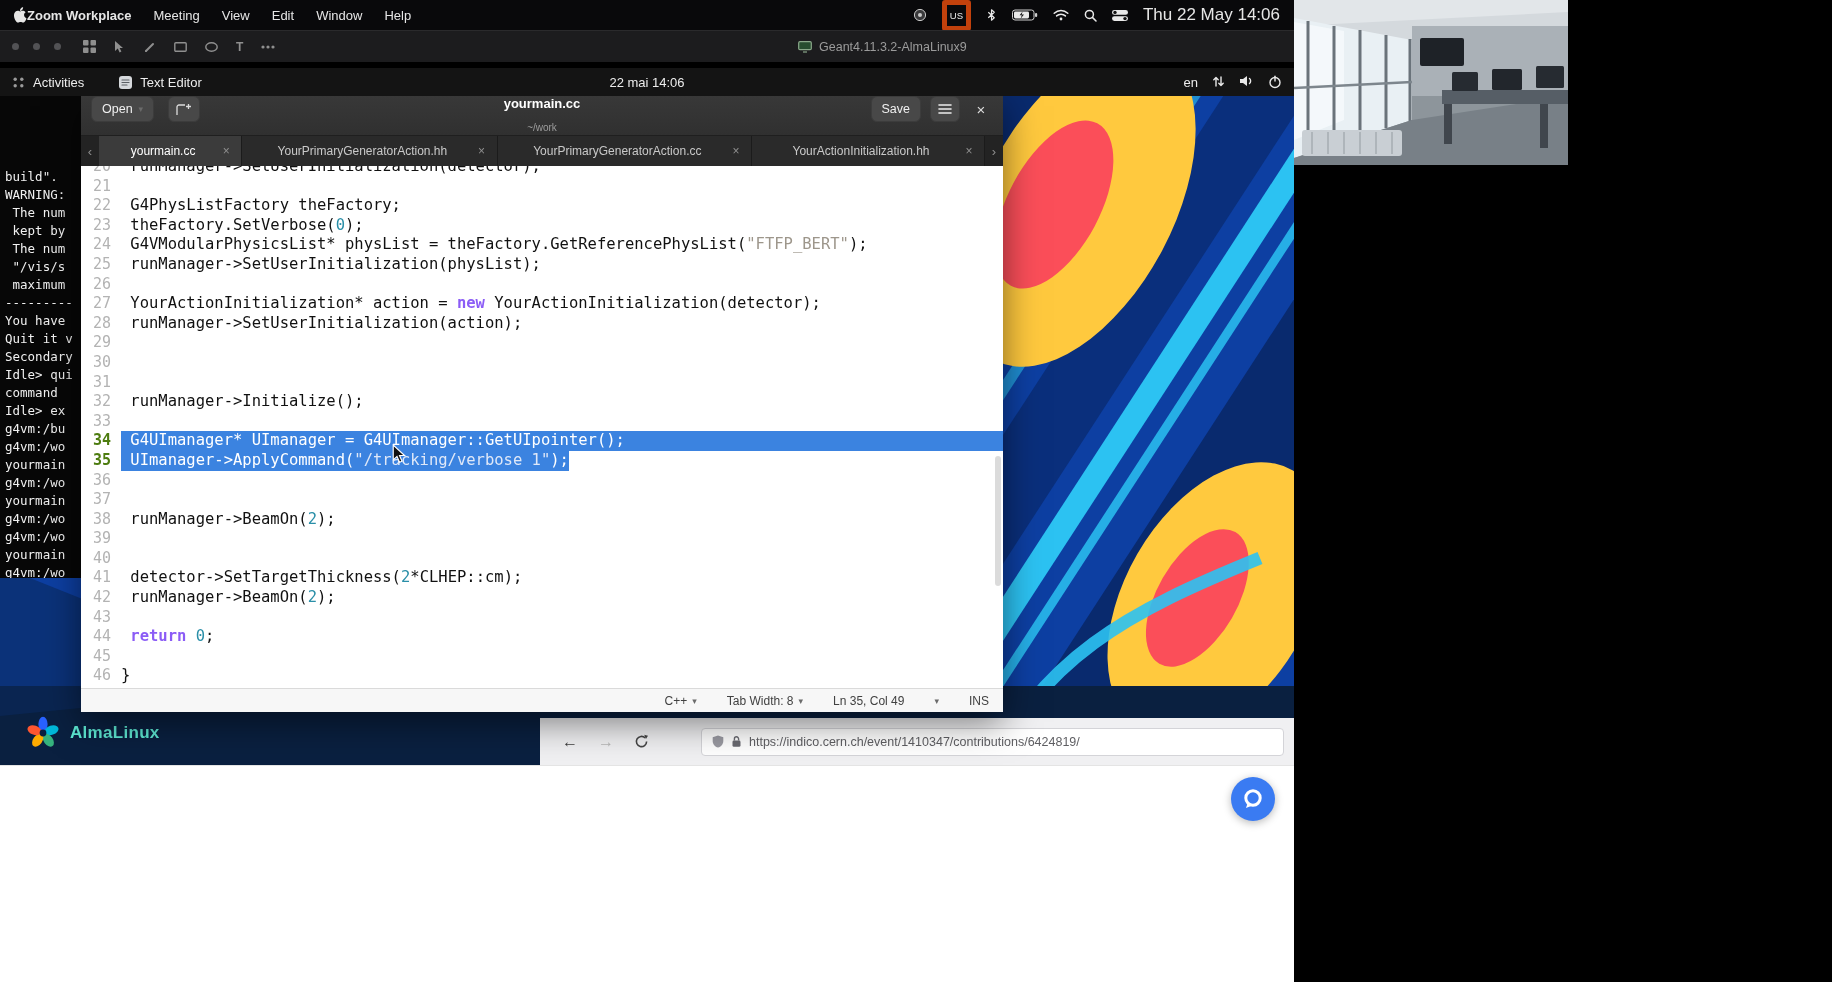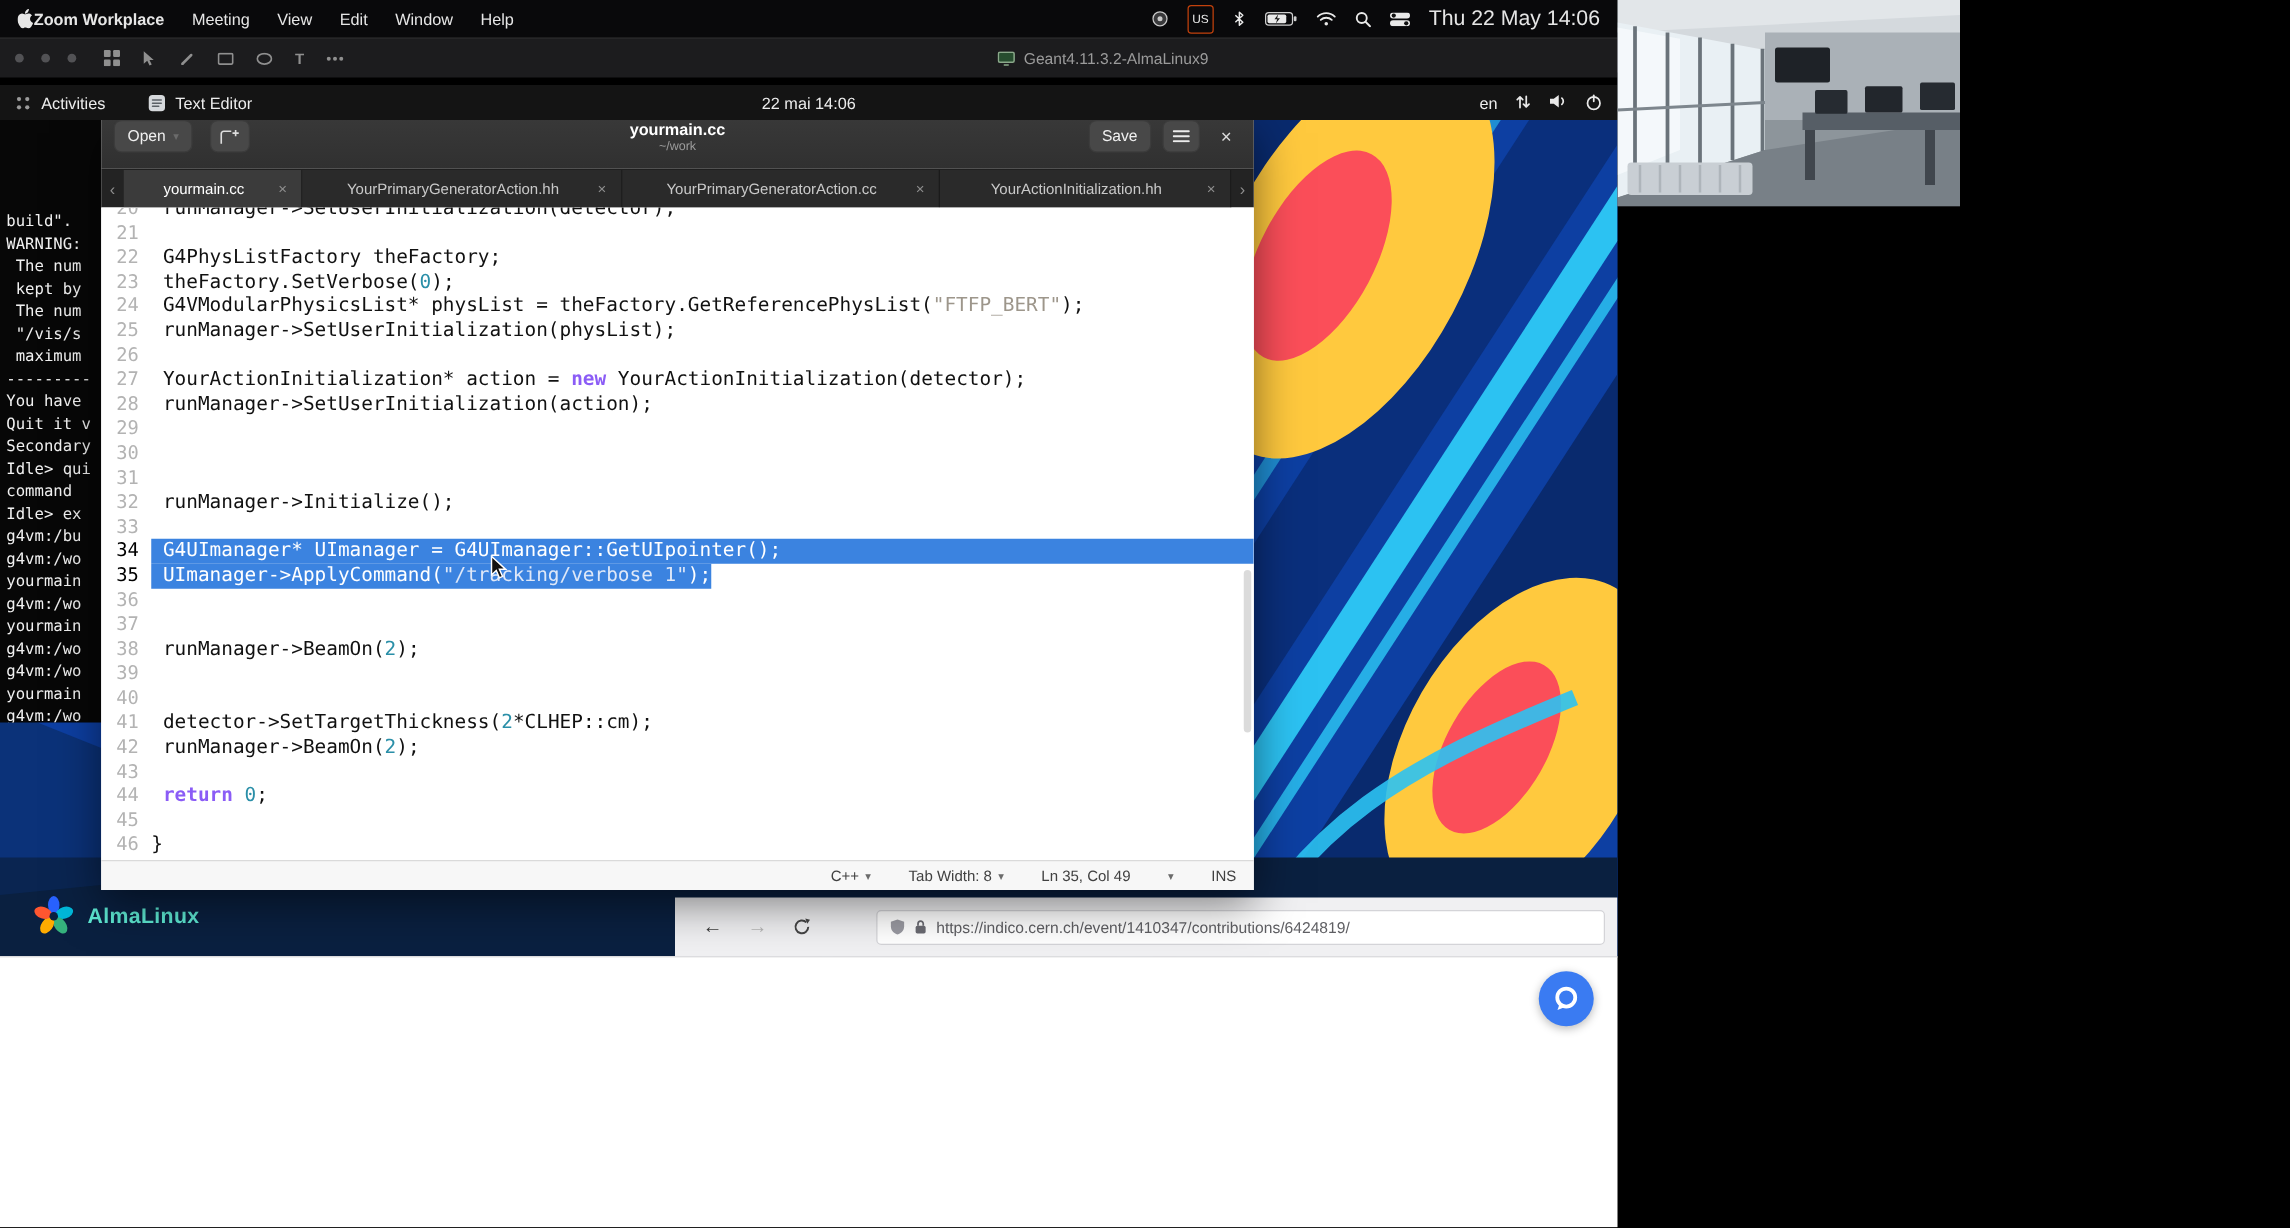--- a/index.html
+++ b/index.html
@@ -7,21 +7,21 @@
   .stage{position:relative;width:1832px;height:982px;background:#000;overflow:hidden;
          font-family:"Liberation Sans",sans-serif;color:#e8e8e8}
   .ic{display:inline-flex;align-items:center;justify-content:center;line-height:1}
 
   
   .macbar{position:absolute;left:0;top:0;width:1294px;height:30px;background:#09090b;
           display:flex;align-items:center;padding:0 14px;font-size:13px;color:#e6e6e6}
   .macbar .menus{display:flex;gap:22px;white-space:nowrap}
   .macbar .menus .m.first{font-weight:700}
   .macbar .mright{margin-left:auto;display:flex;align-items:center;gap:15px}
-  .kbadge{border:1px solid #c2410c;border-radius:3px;font-size:9.5px;padding:5px 3px;color:#eee}
+  .kbadge{border:5px solid #c2410c;border-radius:3px;font-size:9.5px;padding:5px 3px;color:#eee}
   .mclock{font-size:17px;white-space:nowrap}
 
   
   .zbar{position:absolute;left:0;top:30px;width:1294px;height:32px;background:#1c1c1e;
         border-top:1px solid #2a2a2c;display:flex;align-items:center;padding:0 12px}
   .zbar .dots{display:flex;gap:14px;margin-right:22px}
   .zbar .dot{width:7px;height:7px;border-radius:50%;background:#525255}
   .zbar .tools{display:flex;gap:18px;align-items:center;color:#8f8f8f}
   .ztext{font-weight:700;font-size:12px;color:#8f8f8f}
   .ztitle{position:absolute;left:798px;top:0;height:100%;display:flex;align-items:center;gap:7px;
@@ -60,39 +60,39 @@
   
   .editor{position:absolute;left:81px;top:0;width:922px;height:616px;display:flex;flex-direction:column;
           z-index:2;box-shadow:0 10px 34px rgba(0,0,0,.5);background:#fff}
   .hbar{height:40px;background:linear-gradient(#383838,#303030);border-bottom:1px solid #1f1f1f;
         display:flex;align-items:flex-start;padding:0 10px;position:relative;flex:0 0 auto}
   .pill{background:#484848;border:1px solid #3c3c3c;border-radius:6px;color:#f0f0f0;font-size:12.5px;
         display:inline-flex;align-items:center;gap:6px;padding:4px 10px;height:26px}
   .pill.iconbtn{padding:4px 7px}
   .wtitle{position:absolute;left:50%;transform:translateX(-50%);text-align:center}
   .wt1{font-size:13px;font-weight:700;color:#fff}
-  .wt2{font-size:10px;color:#9c9c9c;margin-top:1px}
+  .wt2{font-size:10px;color:#9c9c9c;margin-top:11px}
   .hright{margin-left:auto;display:flex;align-items:center;gap:9px}
   .closex{font-size:15px;color:#dcdcdc;width:24px;text-align:center}
 
   .tabbar{height:30px;background:#232323;display:flex;align-items:stretch;flex:0 0 auto}
   .tscroll{flex:0 0 18px;display:flex;align-items:center;justify-content:center;color:#8e8e8e;font-size:13px}
   .tab{display:flex;align-items:center;padding:0 8px;border-right:1px solid #1b1b1b;background:#2a2a2a;
        color:#c9c9c9;font-size:12px;min-width:0}
   .tab .tl{flex:1;text-align:center;white-space:nowrap;overflow:hidden;text-overflow:ellipsis}
   .tab .tx{flex:0 0 14px;color:#8f8f8f;font-size:12px;text-align:center}
   .tab.active{background:#3b3b3b;color:#fff}
   .t1{flex:135 1 0}.t2{flex:255 1 0}.t3{flex:254 1 0}.t4{flex:231 1 0}
 
   .codearea{flex:1;position:relative;background:#fff;overflow:hidden;
             font-family:"DejaVu Sans Mono",monospace;color:#111}
   .code-lines{transform:translateY(-9px)}
   .cl{display:flex;height:19.6px;line-height:19.6px}
   .ln{flex:0 0 30px;text-align:right;margin-right:10px;color:#b3b3b3;font-size:15px}
-  .cl.active .ln{color:#000000;font-weight:400}
+  .cl.active .ln{color:#4d7c0f;font-weight:700}
   .ct{white-space:pre;font-size:15.5px}
   .kw{color:#8b5cf6;font-weight:700}
   .num{color:#2a8fa8}
   .str{color:#9d968b}
   .cl.sel-full .ct{background:#3b83e0;flex:1}
   .cl.sel-text .ct{background:#3b83e0}
   .cl.sel-full .ct span,.cl.sel-text .ct span{color:#fff}
   .cl.sel-full .ct .str,.cl.sel-text .ct .str{color:#dfe8f8}
   .vthumb{position:absolute;right:2px;top:290px;width:6px;height:130px;border-radius:3px;background:rgba(0,0,0,.14)}
 

